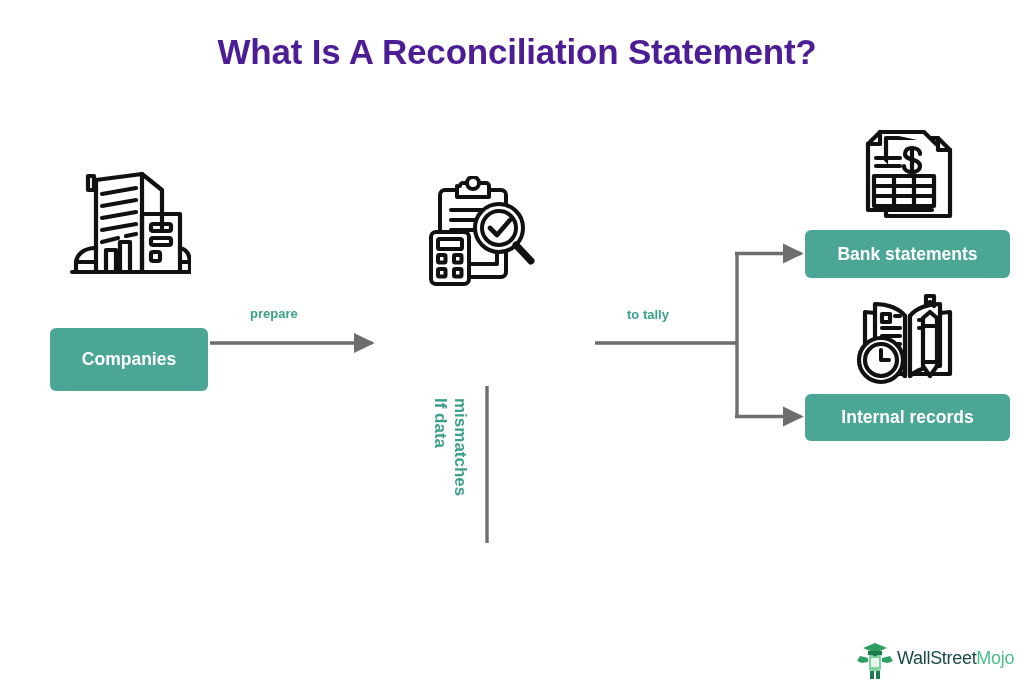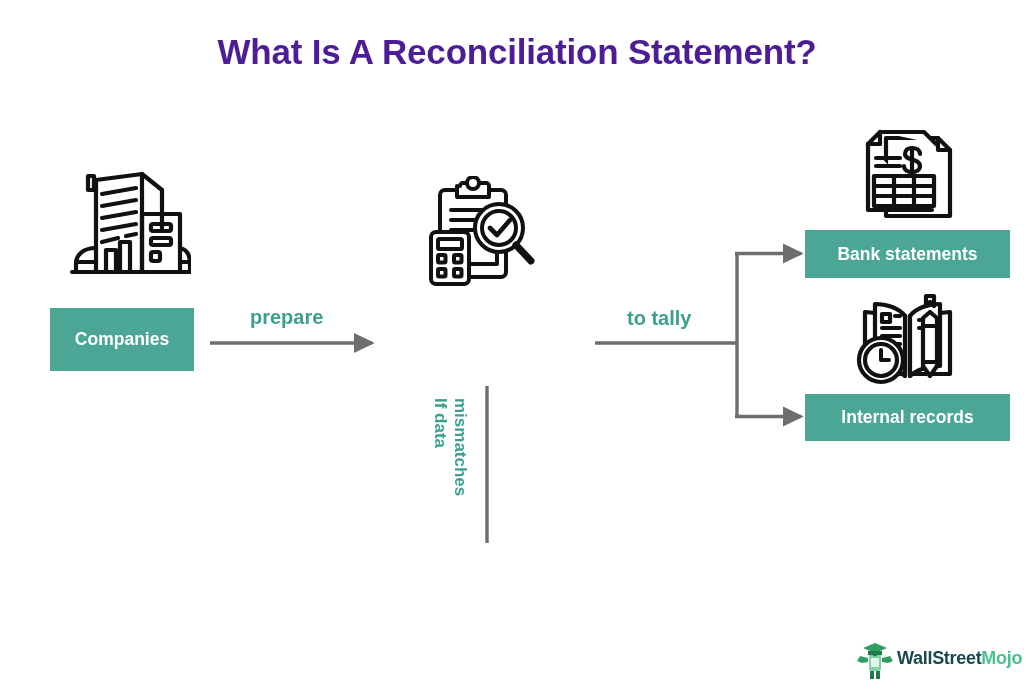--- a/index.html
+++ b/index.html
@@ -28,33 +28,34 @@
     position:absolute;
     background:#4ba695;
     color:#ffffff;
     font-weight:bold;
     display:flex;
     align-items:center;
     justify-content:center;
     text-align:center;
     line-height:1.28;
     box-sizing:border-box;
-  }
-  #box-companies{left:50px;top:308px;width:144px;height:63px;font-size:17.5px;}
+    border-radius:6px;
+  }
+  #box-companies{left:50px;top:328px;width:158px;height:63px;font-size:17.5px;}
   #box-reconciliation{left:376px;top:296px;width:219px;height:90px;font-size:18px;padding:0 10px;}
   #box-bank{left:805px;top:230px;width:205px;height:48px;font-size:17.5px;}
   #box-internal{left:805px;top:394px;width:205px;height:47px;font-size:17.5px;}
   #box-detects{left:335px;top:542px;width:303px;height:78px;font-size:18.5px;padding:0 8px;}
 
   
   .edge-label{
     position:absolute;
     color:#3da08d;
     font-weight:bold;
-    font-size:20px;
+    font-size:13px;
     white-space:nowrap;
   }
   #label-prepare{left:250px;top:306px;}
   #label-totally{left:627px;top:307px;}
   #label-ifdata{
     left:470px;top:398px;
     width:140px;
     transform:rotate(90deg);
     transform-origin:left top;
     font-size:17px;
@@ -70,21 +71,21 @@
   #icon-building{left:66px;top:170px;width:125px;height:112px;}
   #icon-clipboard{left:427px;top:176px;width:115px;height:112px;}
   #icon-bankdoc{left:862px;top:124px;width:95px;height:100px;}
   #icon-ledger{left:855px;top:292px;width:105px;height:95px;}
 
   
   #logo{position:absolute;left:855px;top:640px;width:170px;height:42px;}
   #logo-mark{position:absolute;left:0;top:2px;width:40px;height:38px;}
   #logo-text{
     position:absolute;left:42px;top:8px;
-    font-size:18px;font-weight:bold;letter-spacing:-0.3px;white-space:nowrap;
+    font-size:18px;font-weight:normal;letter-spacing:-0.3px;white-space:nowrap;
   }
   .logo-a{color:#184a4a;}
   .logo-b{color:#4cc08a;}
 </style>
 </head>
 <body>
 
 <div id="canvas">
 
   <div class="title">What Is A Reconciliation Statement?</div>

